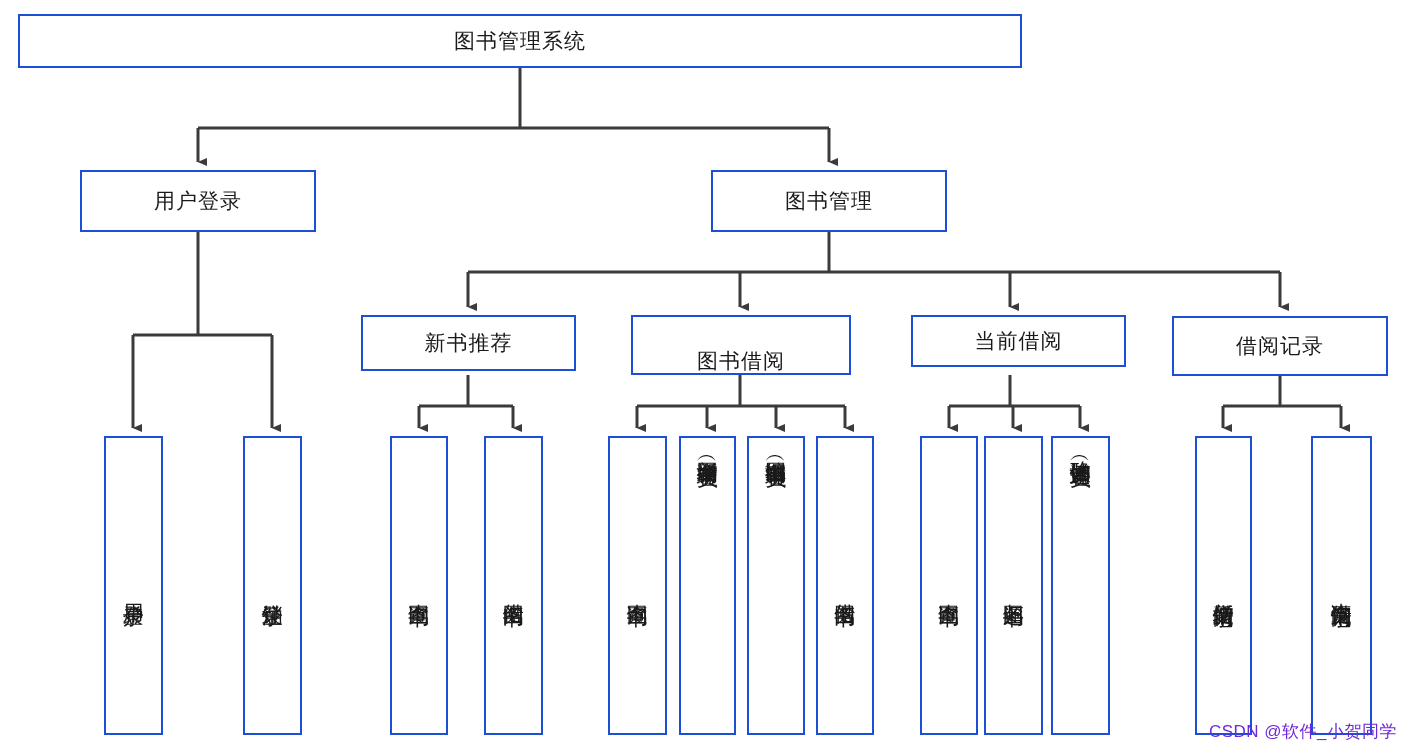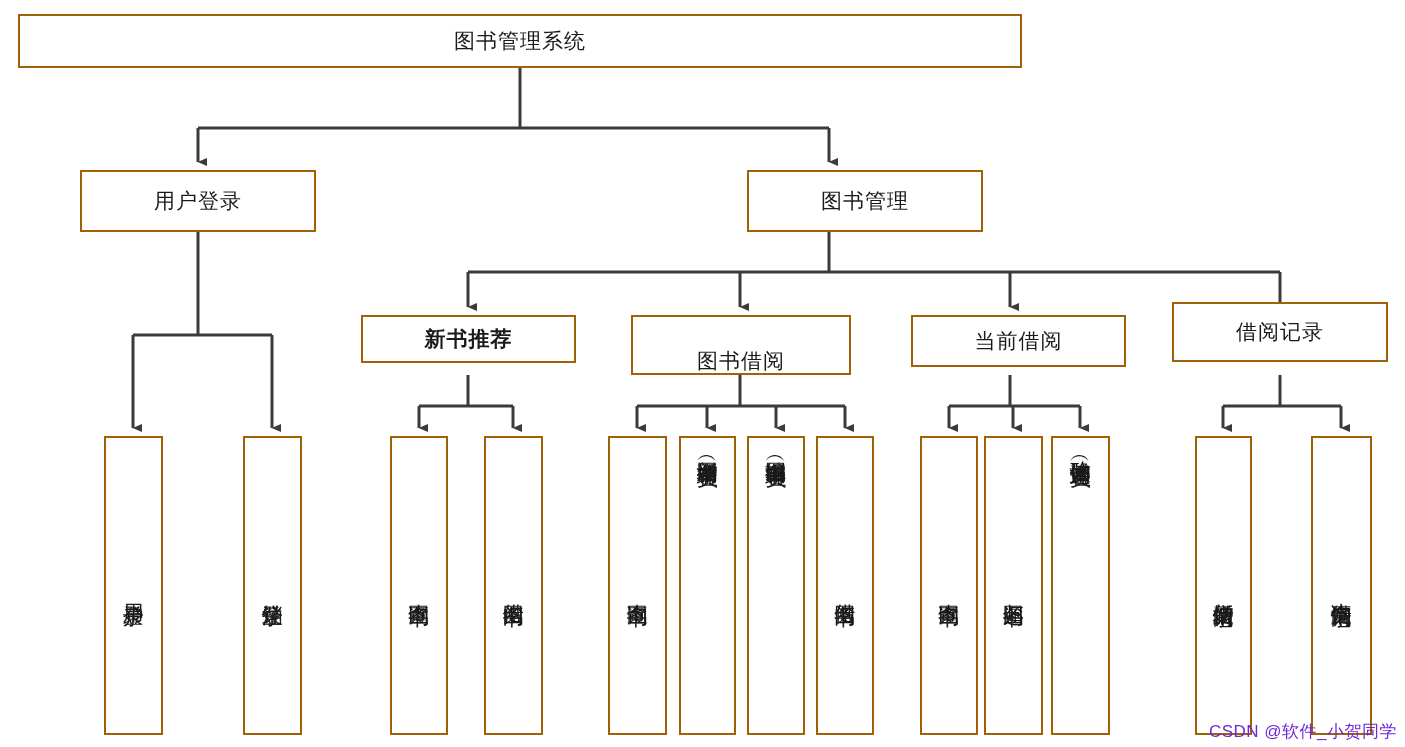--- a/index.html
+++ b/index.html
@@ -20,21 +20,21 @@
   #edges {
     position: absolute;
     left: 0;
     top: 0;
     width: 1405px;
     height: 747px;
   }
   .node {
     position: absolute;
     box-sizing: border-box;
-    border: 2px solid #a16207;
+    border: 2px solid #1d4ed8;
     background: #ffffff;
     color: #1a1a1a;
     display: flex;
     align-items: center;
     justify-content: center;
     z-index: 2;
   }
   .node.horiz {
     font-size: 21px;
     letter-spacing: 1px;
@@ -119,34 +119,34 @@
     </g>
   </svg>
 
   <div class="node horiz" style="left:18px; top:14px; width:1004px; height:54px;">
     <span>图书管理系统</span>
   </div>
 
   <div class="node horiz" style="left:80px; top:170px; width:236px; height:62px;">
     <span>用户登录</span>
   </div>
-  <div class="node horiz" style="left:711px; top:170px; width:236px; height:62px;margin-left:36px;">
+  <div class="node horiz" style="left:711px; top:170px; width:236px; height:62px;">
     <span>图书管理</span>
   </div>
 
-  <div class="node horiz" style="left:361px; top:315px; width:215px; height:48px;font-weight:bold;">
+  <div class="node horiz" style="left:361px; top:315px; width:215px; height:56px;">
     <span>新书推荐</span>
   </div>
   <div class="node horiz" style="left:631px; top:315px; width:220px; height:60px;align-items:flex-end;">
     <span>图书借阅</span>
   </div>
   <div class="node horiz" style="left:903px; top:315px; width:215px; height:52px;margin-left:8px;">
     <span>当前借阅</span>
   </div>
-  <div class="node horiz" style="left:1172px; top:302px; width:216px; height:60px;">
+  <div class="node horiz" style="left:1172px; top:316px; width:216px; height:60px;">
     <span>借阅记录</span>
   </div>
 
   <div class="node vert" style="left:104px; top:436px; width:59px; height:299px; align-items:center;">
     <span class="vtext">用户登录</span>
   </div>
   <div class="node vert" style="left:243px; top:436px; width:59px; height:299px; align-items:center;">
     <span class="vtext">注销登录</span>
   </div>
 

